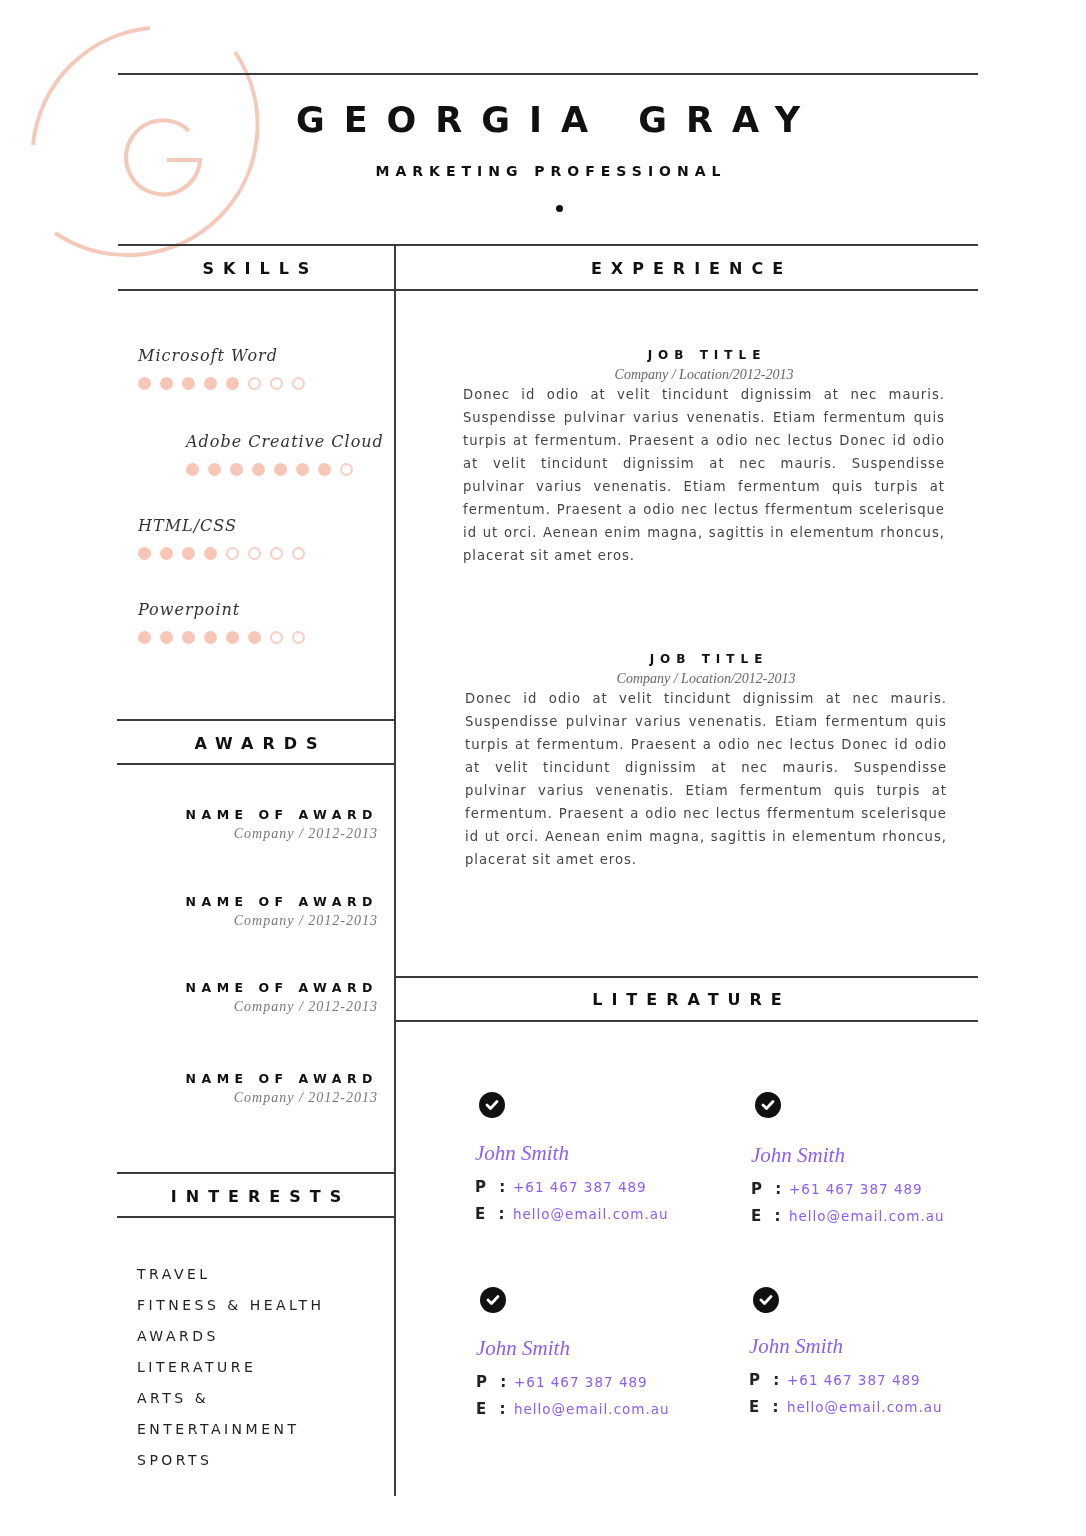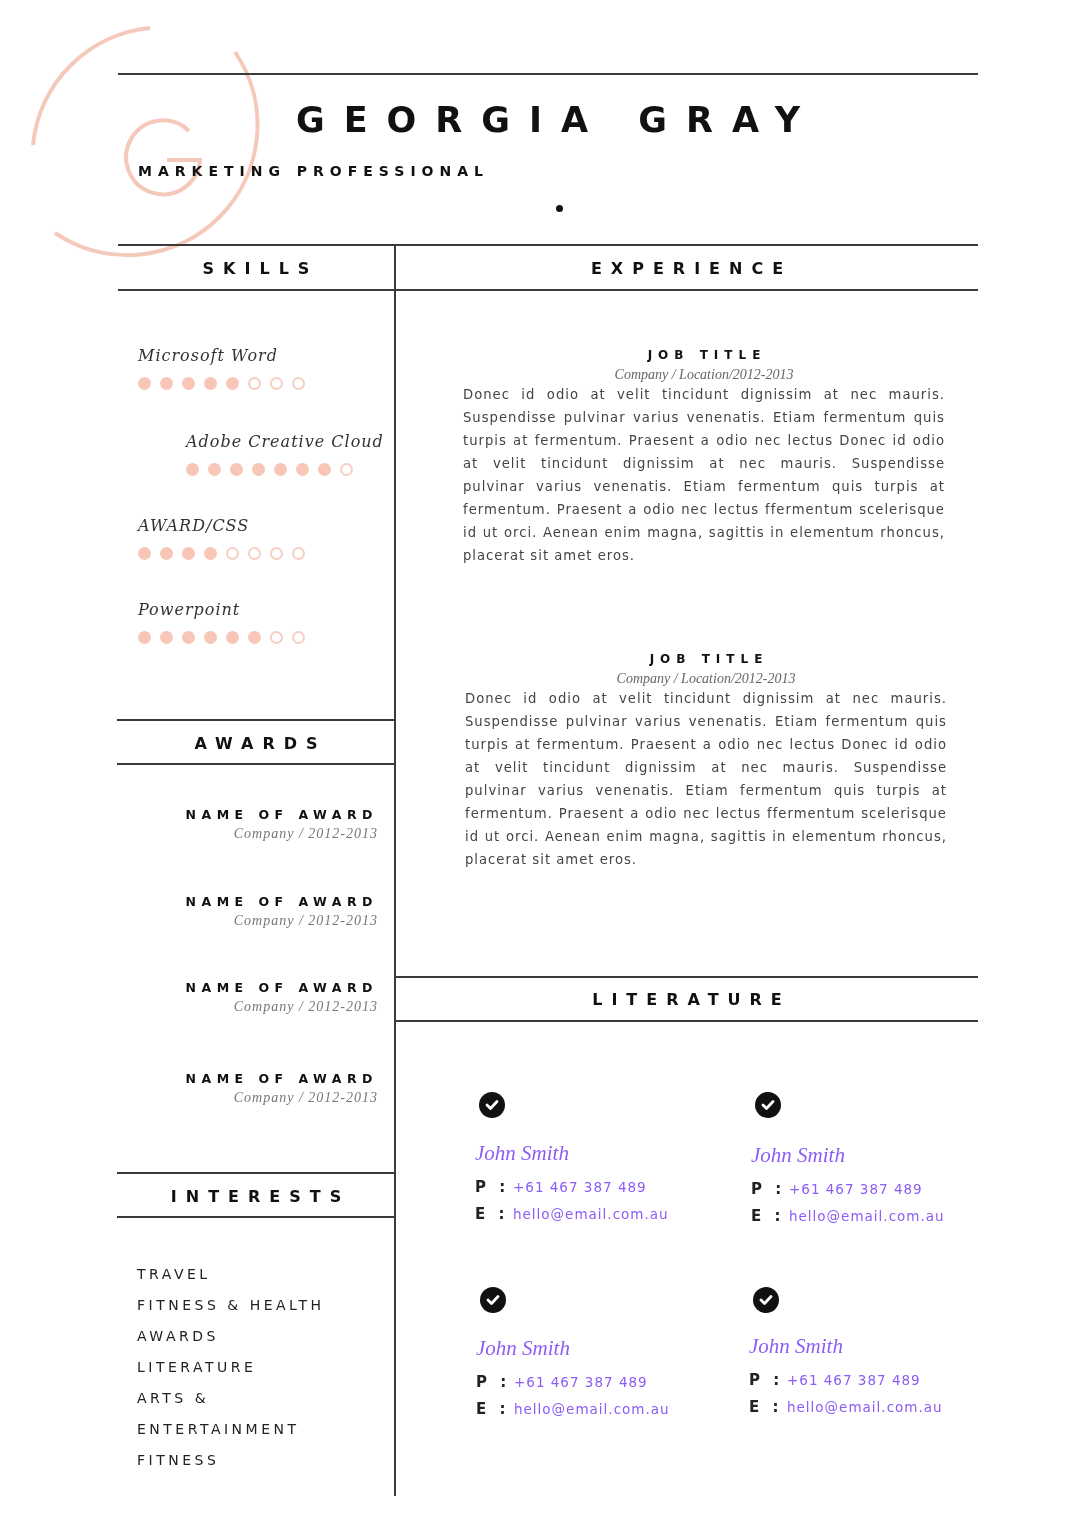--- a/index.html
+++ b/index.html
@@ -1,21 +1,21 @@
 <!DOCTYPE html>
 <html><head>
 <meta charset="utf-8">
 <style>
   html, body { margin: 0; padding: 0; background: #ffffff; }
   body { width: 1086px; height: 1536px; position: relative; overflow: hidden; font-family: "Liberation Sans", sans-serif; color: #111; }
   .hline { position: absolute; height: 2px; background: #3a3a3a; }
   .vline { position: absolute; width: 2px; background: #3a3a3a; }
   .logo { position: absolute; left: 0; top: 0; width: 330px; height: 320px; }
   .name { position: absolute; left: 118px; width: 860px; top: 100px; text-align: center; font-family: "DejaVu Sans", sans-serif; font-weight: bold; font-size: 35px; letter-spacing: 19px; color: #111; padding-left: 19px; box-sizing: border-box; }
-  .role { position: absolute; left: 132px; width: 860px; top: 163px; font-family: "DejaVu Sans", sans-serif; font-weight: bold; font-size: 14px; letter-spacing: 6px; color: #111; padding-left: 6px; box-sizing: border-box; }
+  .role { position: absolute; left: 118px; width: 860px; top: 163px; text-align: center; font-family: "DejaVu Sans", sans-serif; font-weight: bold; font-size: 14px; letter-spacing: 6px; color: #111; padding-left: 6px; box-sizing: border-box; }
   .dot { position: absolute; left: 556px; top: 205px; width: 7px; height: 7px; border-radius: 50%; background: #111; }
   .sec-title { position: absolute; text-align: center; font-family: "DejaVu Sans", sans-serif; font-weight: bold; font-size: 16px; letter-spacing: 9px; color: #111; }
   .skill { position: absolute; left: 138px; width: 240px; }
   .skill-name { font-family: "DejaVu Serif", serif; font-style: italic; font-size: 16px; color: #333; letter-spacing: 1px; height: 22px; }
   .dots { margin-top: 9px; display: flex; gap: 9px; }
   .sd { width: 13px; height: 13px; border-radius: 50%; box-sizing: border-box; }
   .sd.on { background: #f7c6b6; }
   .sd.off { border: 2px solid #f5cfc2; background: #fff; }
   .job { position: absolute; left: 463px; width: 482px; }
   .job-title { text-align: center; font-family: "DejaVu Sans", sans-serif; font-weight: bold; font-size: 12px; letter-spacing: 6px; color: #111; padding-left: 6px; }
@@ -76,21 +76,21 @@
         <span class="sd on"></span>
         <span class="sd on"></span>
         <span class="sd on"></span>
         <span class="sd on"></span>
         <span class="sd on"></span>
         <span class="sd on"></span>
         <span class="sd off"></span>
       </div>
     </div>
     <div class="skill" style="top: 516px;">
-      <div class="skill-name">AWARD/CSS</div>
+      <div class="skill-name">HTML/CSS</div>
       <div class="dots">
         <span class="sd on"></span>
         <span class="sd on"></span>
         <span class="sd on"></span>
         <span class="sd on"></span>
         <span class="sd off"></span>
         <span class="sd off"></span>
         <span class="sd off"></span>
         <span class="sd off"></span>
       </div>
@@ -148,21 +148,21 @@
 <div class="hline" style="left:117px; top:1172px; width:278px;"></div>
 <div class="hline" style="left:117px; top:1216px; width:278px;"></div>
 <div class="sec-title" style="left:117px; width:278px; top:1187px; padding-left:9px; box-sizing:border-box;">INTERESTS</div>
 <div class="interests">
   <div class="interest">TRAVEL</div>
   <div class="interest">FITNESS &amp; HEALTH</div>
   <div class="interest">AWARDS</div>
   <div class="interest">LITERATURE</div>
   <div class="interest">ARTS &amp;</div>
   <div class="interest">ENTERTAINMENT</div>
-  <div class="interest">FITNESS</div>
+  <div class="interest">SPORTS</div>
 </div>
 
 <div class="hline" style="left:396px; top:976px; width:582px;"></div>
 <div class="hline" style="left:396px; top:1020px; width:582px;"></div>
 <div class="sec-title" style="left:396px; width:582px; top:990px; padding-left:9px; box-sizing:border-box;">LITERATURE</div>
 
 <div class="ref" style="left:475px; top:1092px;">
   <div class="check">
       <svg width="14" height="12" viewBox="0 0 14 12">
         <path d="M2 6 L5.5 9.5 L12 2.5" stroke="#fff" stroke-width="2.8" fill="none" stroke-linecap="round" stroke-linejoin="round"></path>

